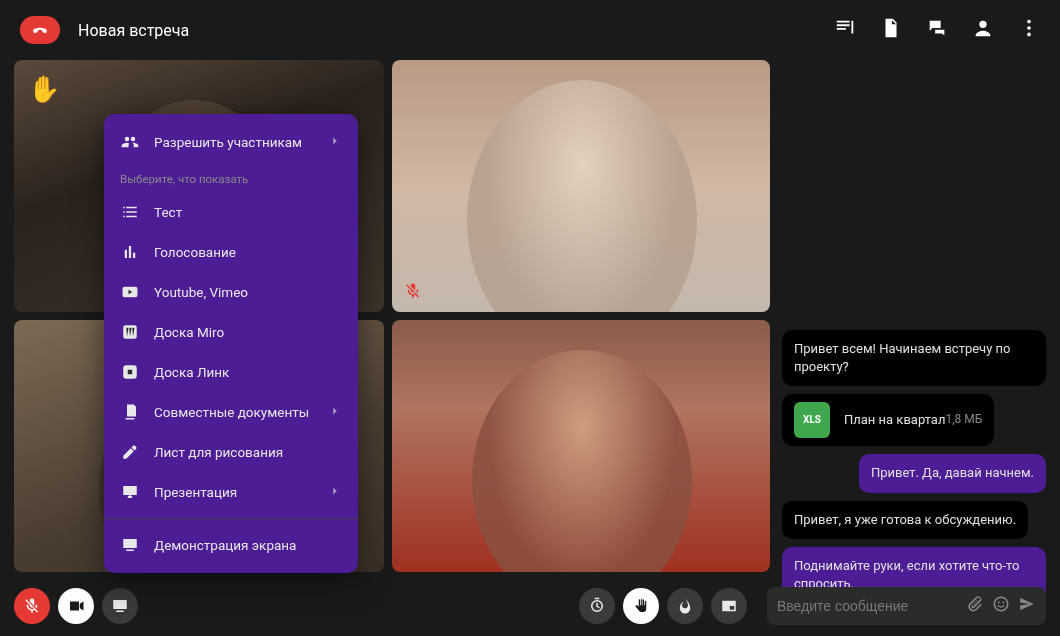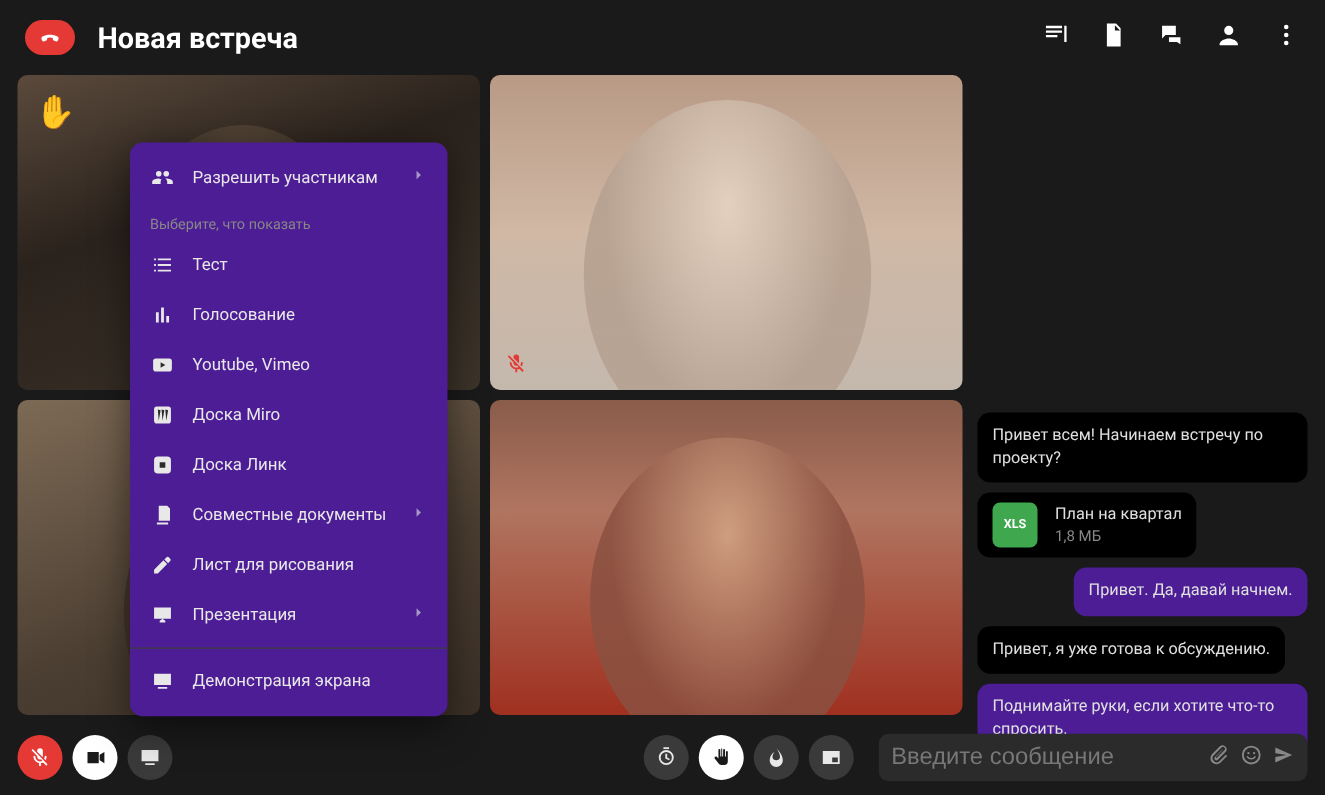--- a/index.html
+++ b/index.html
@@ -17,21 +17,21 @@
   align-items: center;
   padding: 0 20px;
   gap: 18px;
 }
 .hangup {
   width: 40px; height: 28px;
   background: #e53935;
   border-radius: 14px;
   display: flex; align-items: center; justify-content: center;
 }
-.title { font-size: 23px; font-weight: 700; }
+.title { font-size: 16px; font-weight: 400; }
 .topbar-right { margin-left: auto; display: flex; gap: 24px; align-items: center; }
 .topbar-right .icon, .topbar-right svg { width: 22px; height: 22px; fill: #fff; }
 
 .videogrid {
   position: absolute;
   left: 14px; top: 60px;
   width: 756px; height: 512px;
   display: grid;
   grid-template-columns: 370px 378px;
   grid-template-rows: 252px 252px;
@@ -111,21 +111,21 @@
 .msg.left { align-self: flex-start; }
 .msg.right { align-self: flex-end; background: #4c1d95; }
 .msg.file { display:flex; align-items:center; gap:14px; padding:8px 12px;}
 .file-badge {
   width: 36px; height: 36px;
   background: #3fa84f;
   border-radius: 6px;
   display:flex; align-items:center; justify-content:center;
   font-size: 10px; font-weight:700; color:#fff;
 }
-.file-meta { display:flex; flex-direction:column; }
+.file-meta { display:flex; flex-direction:row; }
 .file-size { color:#888; font-size:12px; }
 
 .bottombar {
   position: absolute;
   left: 0; bottom: 0;
   width: 100%; height: 60px;
   display:flex; align-items:center;
   padding: 0 14px;
   gap: 8px;
 }
@@ -148,21 +148,21 @@
   flex: 0 0 264px;
   height: 38px;
   background: #2b2b2b;
   border-radius: 8px;
   display:flex; align-items:center;
   padding: 0 10px;
   gap:8px;
 }
 .msg-input {
   flex:1; background:transparent; border:none; outline:none;
-  color:#e8e8e8; font-size:19px;
+  color:#e8e8e8; font-size:14px;
 }
 .msg-input::placeholder { color:#777; }
 .input-icon svg { width:18px; height:18px; fill:#888; }
 
 </style>
 </head>
 <body>
 
 <div class="topbar">
   <div class="hangup">

